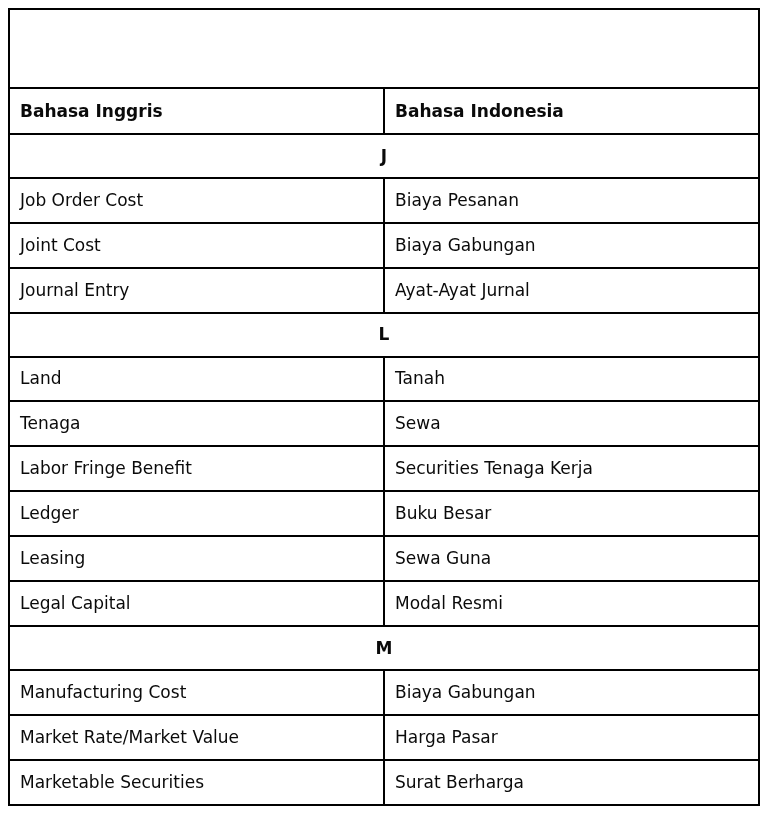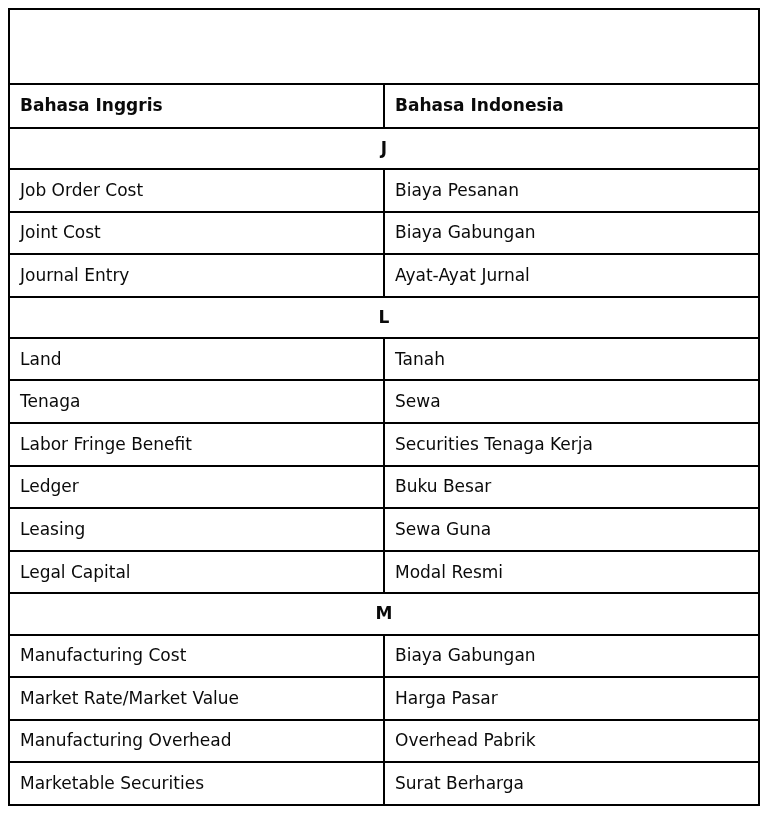--- a/index.html
+++ b/index.html
@@ -135,23 +135,19 @@
       </tr>
       <tr>
         <td class="term">Manufacturing Cost</td>
         <td class="term">Biaya Gabungan</td>
       </tr>
       <tr>
         <td class="term">Market Rate/Market Value</td>
         <td class="term">Harga Pasar</td>
       </tr>
       <tr>
-        <td class="term">Manufacturing Overhead</td>
-        <td class="term">Overhead Pabrik</td>
-      </tr>
-      <tr>
         <td class="term">Marketable Securities</td>
         <td class="term">Surat Berharga</td>
       </tr>
 
     </tbody>
   </table>
 </div>
 
 </body></html>

